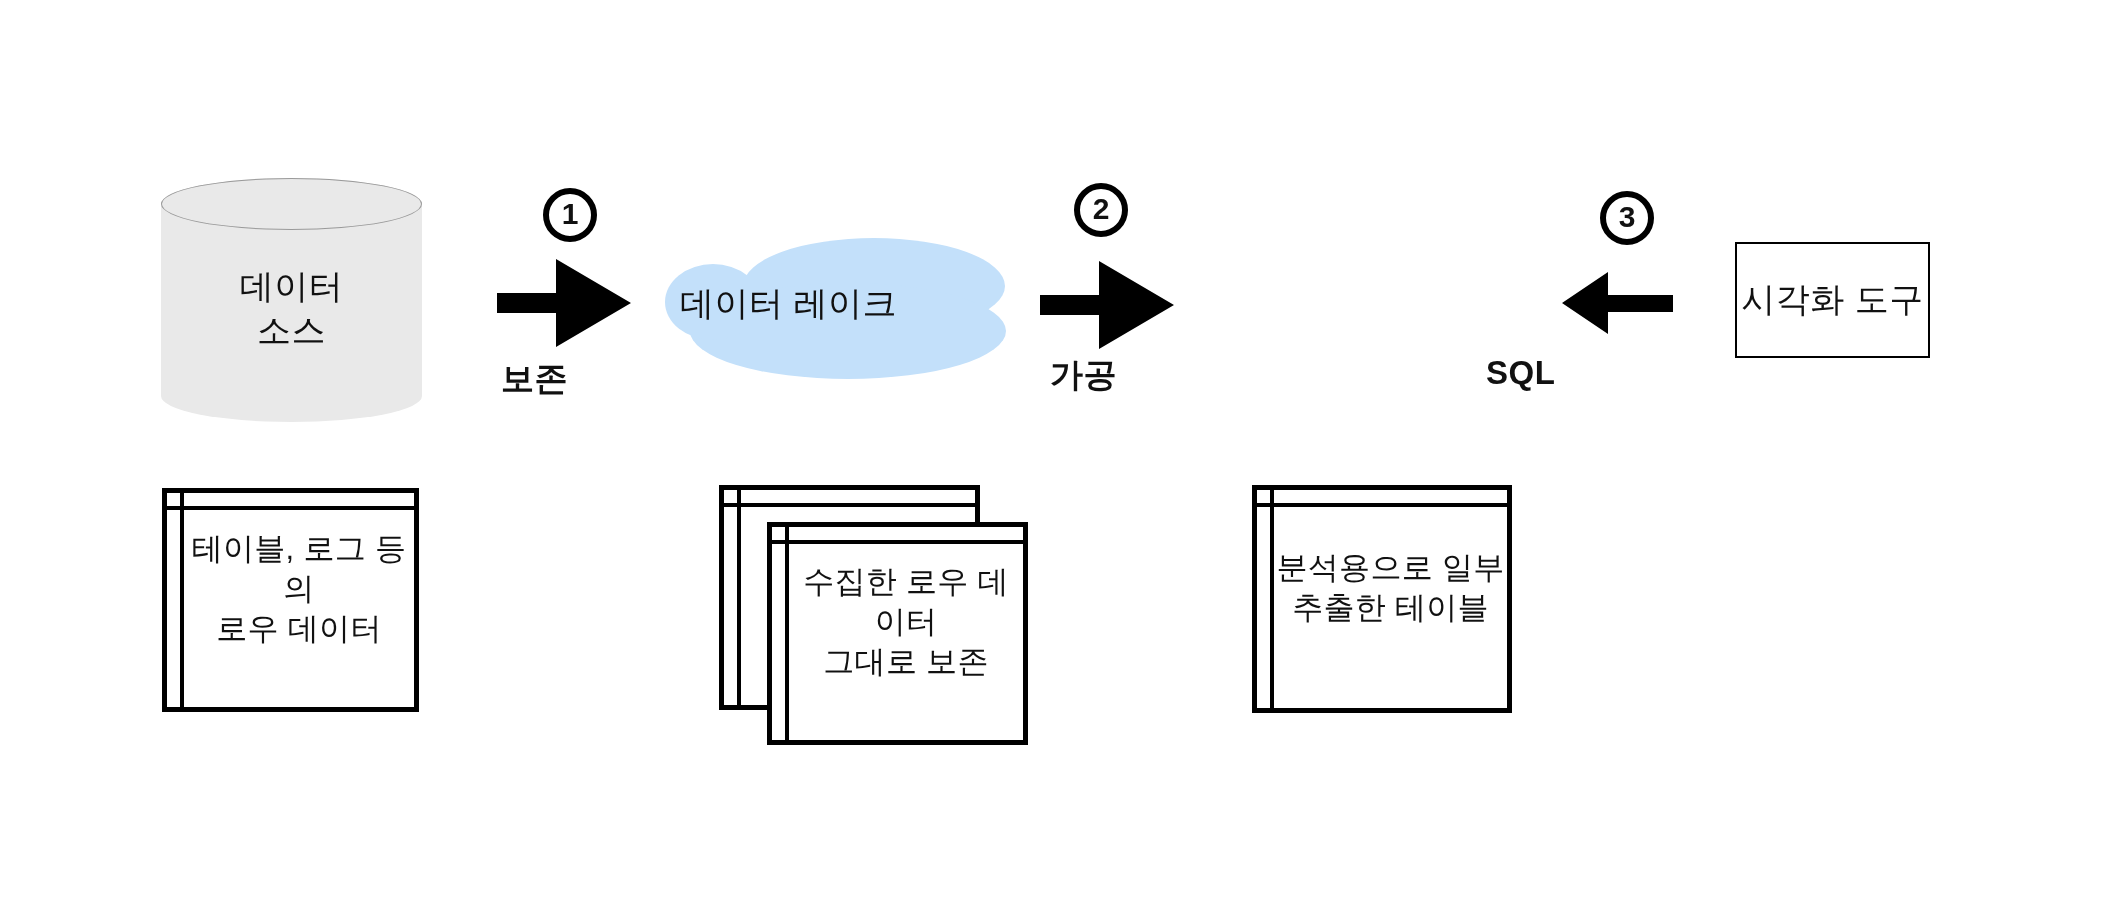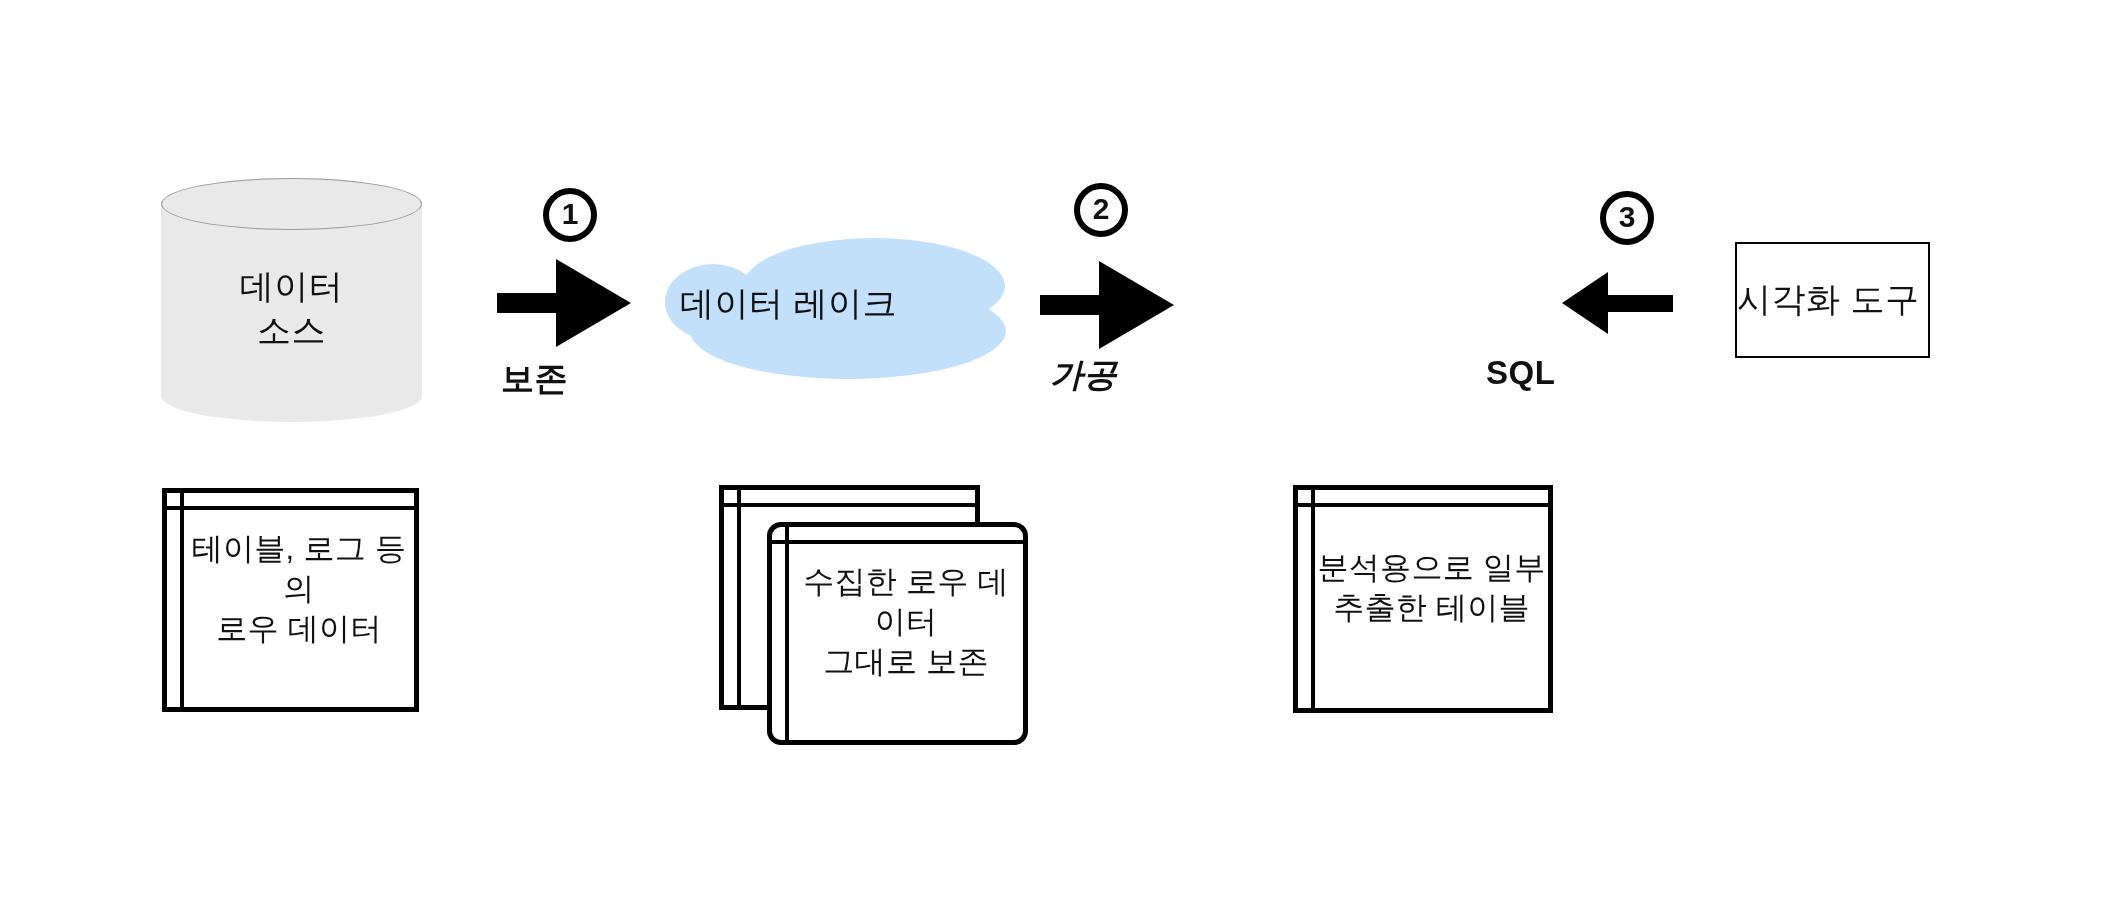--- a/index.html
+++ b/index.html
@@ -69,21 +69,21 @@
 
   .arrow-svg { position: absolute; display: block; }
 
   
   .viz-box {
     position: absolute;
     left: 1735px; top: 242px; width: 195px; height: 116px;
     border: 2px solid #000;
     box-sizing: border-box;
     background: #fff;
-    display: flex; align-items: center; justify-content: flex-start;
+    display: flex; align-items: center; justify-content: center;
     font-size: 34px;
     letter-spacing: 0.5px;
   }
 
   
   .table-card {
     position: absolute;
     background: #fff;
     border: 5px solid #000;
     box-sizing: border-box;
@@ -132,21 +132,21 @@
     <ellipse cx="53" cy="69" rx="48" ry="38" fill="#C3E0FA"></ellipse>
   </svg>
   <div class="cloud-label" style="left:680px; top:284px; width:300px;">데이터 레이크</div>
 
   <div class="step-badge" style="left:1074px; top:183px;">
     <span>2</span>
   </div>
   <svg class="arrow-svg" style="left:1040px; top:261px;" width="134" height="88" viewBox="0 0 134 88">
     <polygon points="0,34 59,34 59,0 134,44 59,88 59,54 0,54" fill="#000"></polygon>
   </svg>
-  <div class="step-label" style="left:1050px; top:355px;font-style:italic;">가공</div>
+  <div class="step-label" style="left:1050px; top:355px;">가공</div>
 
 
   <div class="step-badge" style="left:1600px; top:191px;">
     <span>3</span>
   </div>
   <svg class="arrow-svg" style="left:1562px; top:272px;" width="111" height="62" viewBox="0 0 111 62">
     <polygon points="0,31 46,0 46,23 111,23 111,40 46,40 46,62" fill="#000"></polygon>
   </svg>
   <div class="step-label" style="left:1486px; top:353px;">SQL</div>
 
@@ -158,27 +158,27 @@
     <div class="t-row"></div>
     <div class="t-col"></div>
     <div class="t-note">테이블, 로그 등의
 로우 데이터</div>
   </div>
 
   <div class="table-card" style="left:719px; top:485px; width:261px; height:225px;">
     <div class="t-row"></div>
     <div class="t-col"></div>
   </div>
-  <div class="table-card" style="left:767px; top:522px; width:261px; height:223px;border-radius:14px;">
+  <div class="table-card" style="left:767px; top:522px; width:261px; height:223px;">
     <div class="t-row"></div>
     <div class="t-col"></div>
     <div class="t-note">수집한 로우 데이터
 그대로 보존</div>
   </div>
 
-  <div class="table-card" style="left:1252px; top:485px; width:260px; height:228px;margin-left:41px;">
+  <div class="table-card" style="left:1252px; top:485px; width:260px; height:228px;">
     <div class="t-row"></div>
     <div class="t-col"></div>
     <div class="t-note">분석용으로 일부
 추출한 테이블</div>
   </div>
 
 </div>
 
 </body></html>

